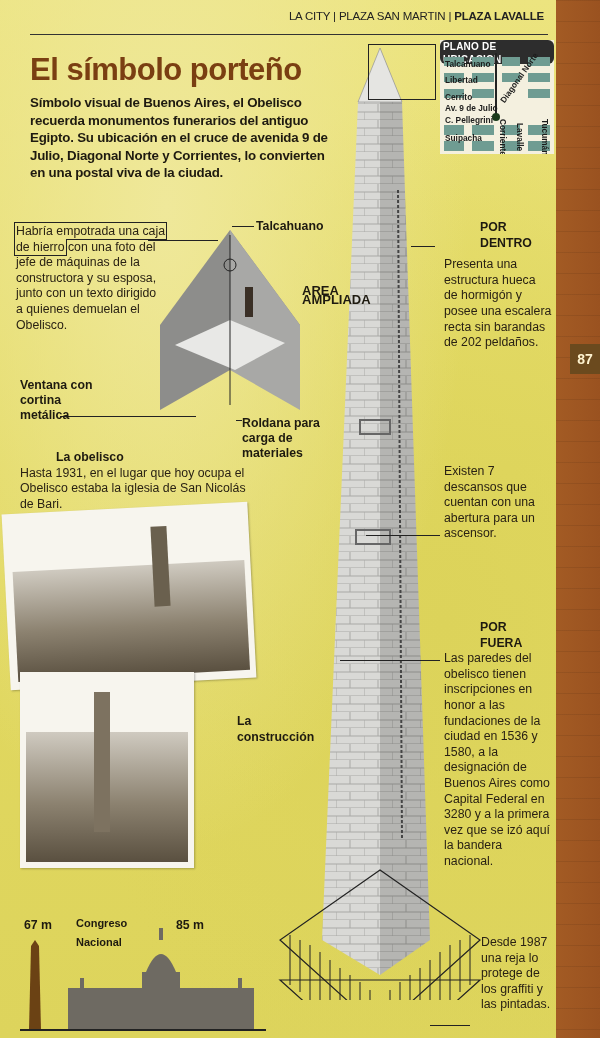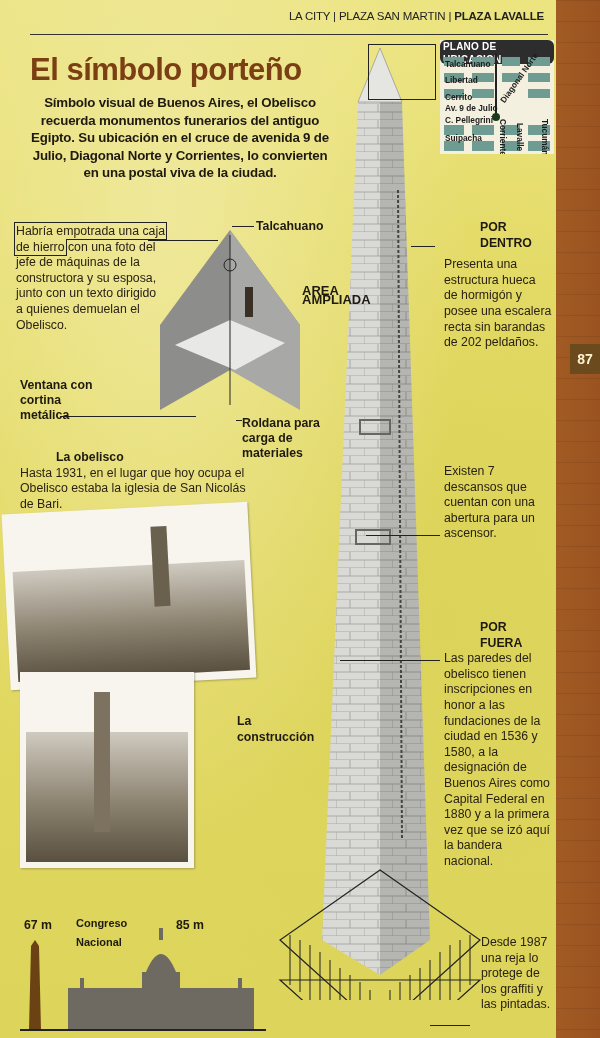--- a/index.html
+++ b/index.html
@@ -34,21 +34,21 @@
   }
   .breadcrumb b { font-weight: bold; }
   .rule { position: absolute; left: 30px; top: 34px; width: 518px; height: 1px; background: #333; }
 
   .title {
     position: absolute; left: 30px; top: 52px;
     font-size: 31px; font-weight: bold; color: #7a3f12; letter-spacing: -0.5px;
   }
   .intro {
     position: absolute; left: 30px; top: 94px; width: 300px;
-    font-size: 13.3px; font-weight: bold; line-height: 17.5px; letter-spacing: -0.2px; text-align: center;
+    font-size: 13.3px; font-weight: bold; line-height: 17.5px; letter-spacing: -0.2px;
   }
 
   
   .map {
     position: absolute; left: 440px; top: 40px; width: 114px; height: 114px;
     background: #f4f0df; overflow: hidden;
   }
   .map-header {
     position: absolute; left: 0; top: 0; width: 100%; height: 24px;
     background: #2d2d2d; color: #fff; font-size: 10px; font-weight: bold;
@@ -223,21 +223,21 @@
   <h3 style="margin-bottom:6px">POR DENTRO</h3>
   <p>Presenta una estructura hueca de hormigón y posee una escalera recta sin barandas de 202 peldaños.</p>
 </div>
 
 <div class="blk" style="left:444px;top:464px;width:108px">
   <p>Existen 7 descansos que cuentan con una abertura para un ascensor.</p>
 </div>
 
 <div class="blk" style="left:444px;top:620px;width:108px">
   <h3>POR FUERA</h3>
-  <p>Las paredes del obelisco tienen inscripciones en honor a las fundaciones de la ciudad en 1536 y 1580, a la designación de Buenos Aires como Capital Federal en 1880 y a la primera vez que se izó aquí la bandera nacional.</p>
+  <p>Las paredes del obelisco tienen inscripciones en honor a las fundaciones de la ciudad en 1536 y 1580, a la designación de Buenos Aires como Capital Federal en 3280 y a la primera vez que se izó aquí la bandera nacional.</p>
 </div>
 
 <div class="blk" style="left:481px;top:935px;width:74px">
   <p>Desde 1987 una reja lo protege de los graffiti y las pintadas.</p>
 </div>
 
 <div style="position:absolute;left:0;top:910px;width:270px;height:128px">
   <div class="label-bold" style="left:24px;top:8px">67 m</div>
   <div class="label-bold" style="left:76px;top:4px;width:60px;font-size:11px;line-height:19px">Congreso Nacional</div>
   <div class="label-bold" style="left:176px;top:8px">85 m</div>

